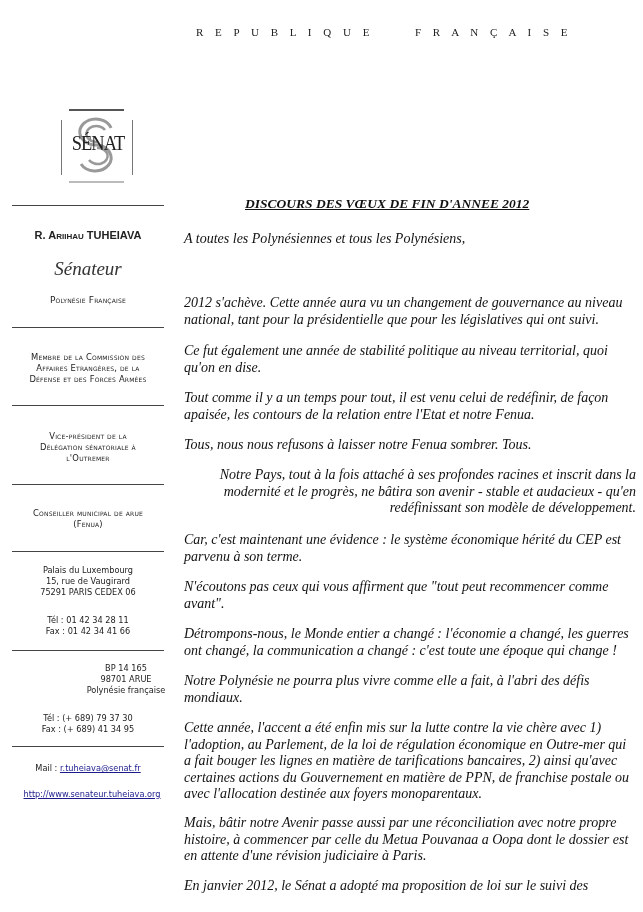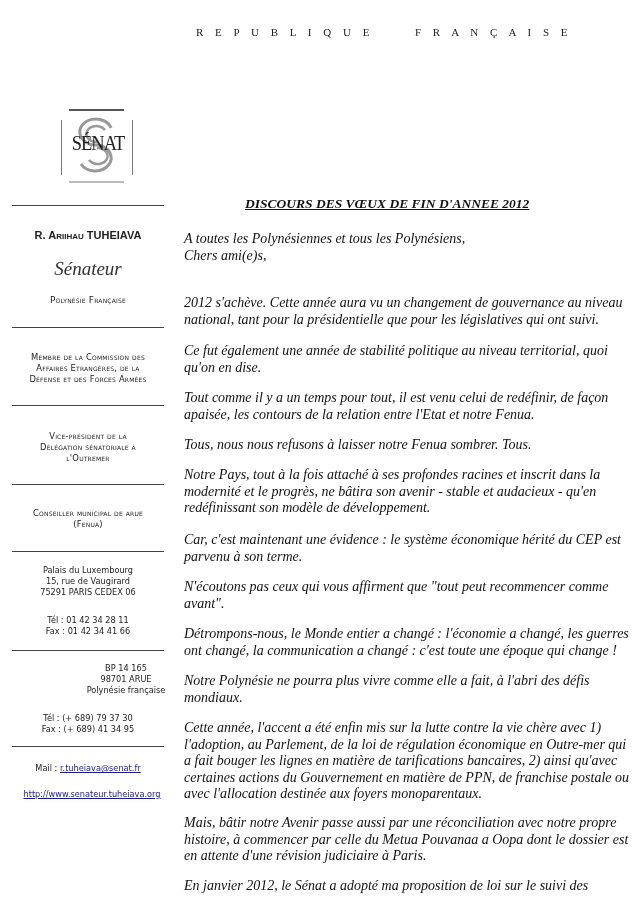--- a/index.html
+++ b/index.html
@@ -123,27 +123,26 @@
   <div class="sb addr" style="top:789px;left:4px;">
     <span class="link">http://www.senateur.tuheiava.org</span>
   </div>
 </div>
 
 <div class="title">DISCOURS DES VŒUX DE FIN D'ANNEE 2012</div>
 
 <div class="main">
   <div class="para" style="top:231px;">
     <div>A toutes les Polynésiennes et tous les Polynésiens,</div>
-    <div>Chers ami(e)s,</div>
   </div>
   <p class="para" style="top:295px;">2012 s'achève. Cette année aura vu un changement de gouvernance au niveau national, tant pour la présidentielle que pour les législatives qui ont suivi.</p>
   <p class="para" style="top:343px;">Ce fut également une année de stabilité politique au niveau territorial, quoi qu'on en dise.</p>
   <p class="para" style="top:390px;">Tout comme il y a un temps pour tout, il est venu celui de redéfinir, de façon apaisée, les contours de la relation entre l'Etat et notre Fenua.</p>
   <p class="para" style="top:437px;">Tous, nous nous refusons à laisser notre Fenua sombrer. Tous.</p>
-  <p class="para" style="top:467px;">Notre Pays, tout à la fois attaché à ses profondes racines et inscrit dans la modernité et le progrès, ne bâtira son avenir - stable et audacieux - qu'en redéfinissant son modèle de développement.</p>
+  <p class="para" style="top:467px;text-align:right;">Notre Pays, tout à la fois attaché à ses profondes racines et inscrit dans la modernité et le progrès, ne bâtira son avenir - stable et audacieux - qu'en redéfinissant son modèle de développement.</p>
   <p class="para" style="top:532px;">Car, c'est maintenant une évidence : le système économique hérité du CEP est parvenu à son terme.</p>
   <p class="para" style="top:579px;">N'écoutons pas ceux qui vous affirment que "tout peut recommencer comme avant".</p>
   <p class="para" style="top:626px;">Détrompons-nous, le Monde entier a changé : l'économie a changé, les guerres ont changé, la communication a changé : c'est toute une époque qui change !</p>
   <p class="para" style="top:673px;">Notre Polynésie ne pourra plus vivre comme elle a fait, à l'abri des défis mondiaux.</p>
   <p class="para" style="top:720px;">Cette année, l'accent a été enfin mis sur la lutte contre la vie chère avec 1) l'adoption, au Parlement, de la loi de régulation économique en Outre-mer qui a fait bouger les lignes en matière de tarifications bancaires, 2) ainsi qu'avec certaines actions du Gouvernement en matière de PPN, de franchise postale ou avec l'allocation destinée aux foyers monoparentaux.</p>
   <p class="para" style="top:815px;">Mais, bâtir notre Avenir passe aussi par une réconciliation avec notre propre histoire, à commencer par celle du Metua Pouvanaa a Oopa dont le dossier est en attente d'une révision judiciaire à Paris.</p>
   <p class="para" style="top:878px;">En janvier 2012, le Sénat a adopté ma proposition de loi sur le suivi des</p>
 </div>
 
 </body></html>

